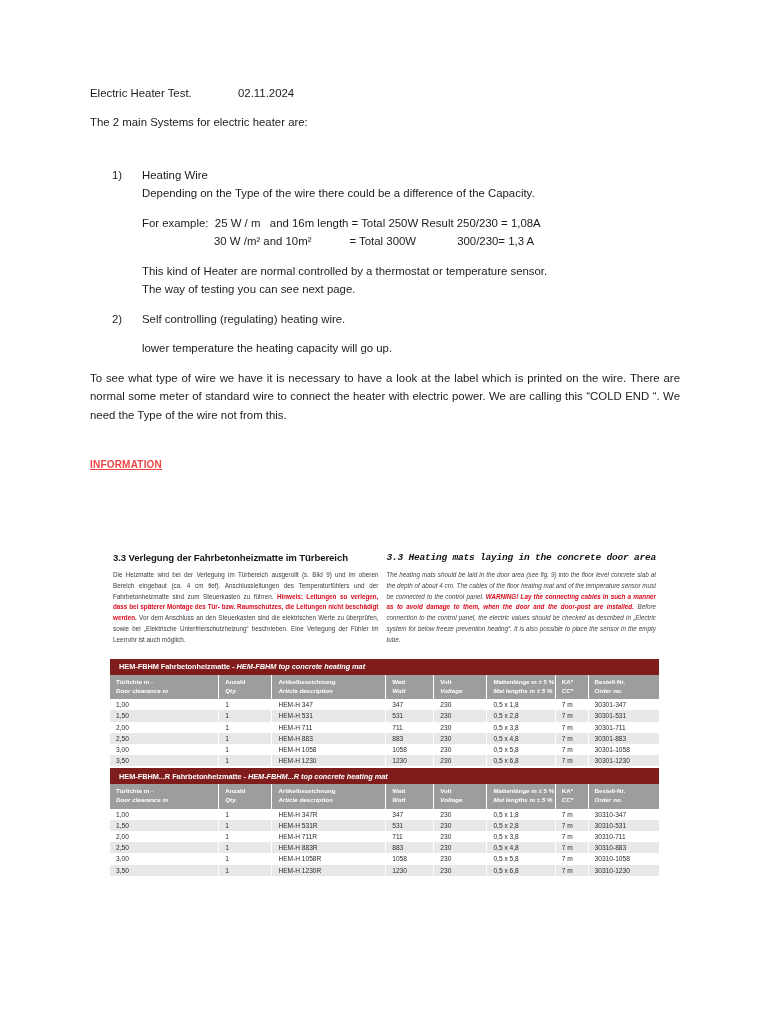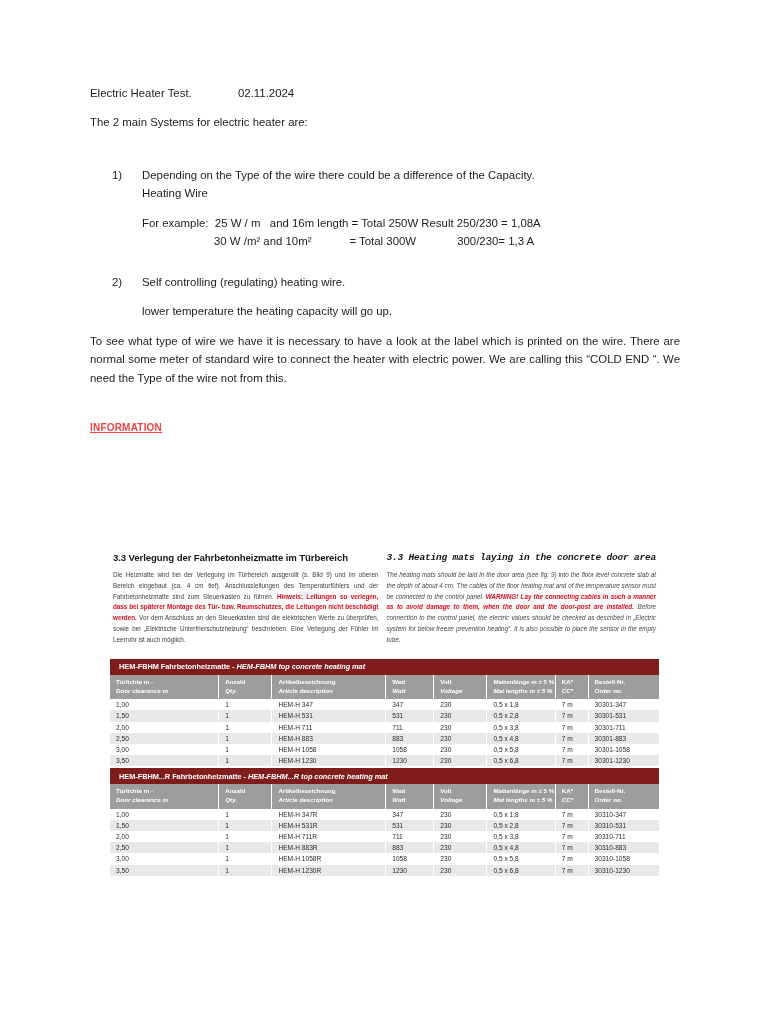--- a/index.html
+++ b/index.html
@@ -180,34 +180,38 @@
 
     <div class="spacer-sm"></div>
 
     <div class="line">The 2 main Systems for electric heater are:</div>
 
     <div class="spacer-lg"></div>
 
     <div class="numitem">
       <div class="marker">1)</div>
       <div class="body">
+        <div class="line">Heating Wire</div>
         <div class="line">Depending on the Type of the wire there could be a difference of the Capacity.</div>
-        <div class="line">Heating Wire</div>
       </div>
     </div>
 
     <div class="spacer-sm"></div>
 
     <div class="indent-2">
       <div class="line">For example:  25 W / m   and 16m length = Total 250W Result 250/230 = 1,08A</div>
       <div class="line" style="padding-left:72px">30 W /m² and 10m²            = Total 300W             300/230= 1,3 A</div>
     </div>
 
     <div class="spacer-sm"></div>
 
+    <div class="indent-2">
+      <div class="line">This kind of Heater are normal controlled by a thermostat or temperature sensor.</div>
+      <div class="line">The way of testing you can see next page.</div>
+    </div>
 
     <div class="spacer-sm"></div>
 
     <div class="numitem">
       <div class="marker">2)</div>
       <div class="body">
         <div class="line">Self controlling (regulating) heating wire.</div>
       </div>
     </div>
 

